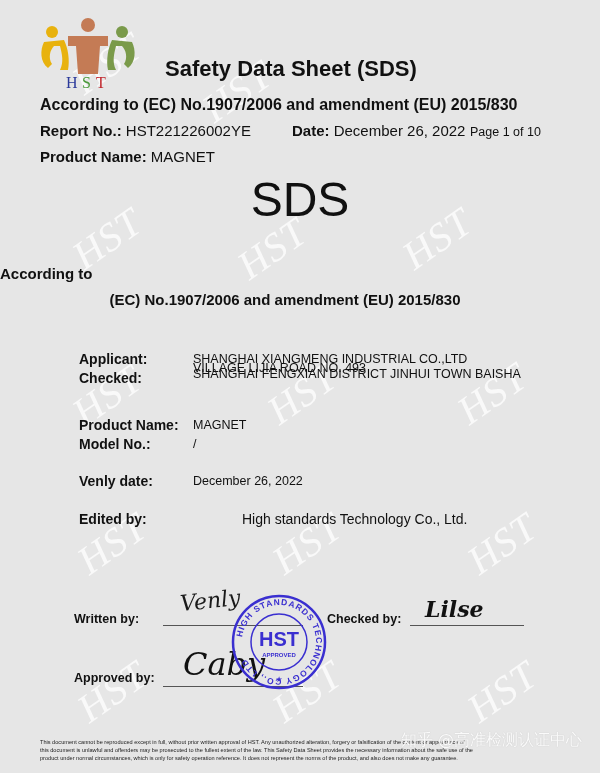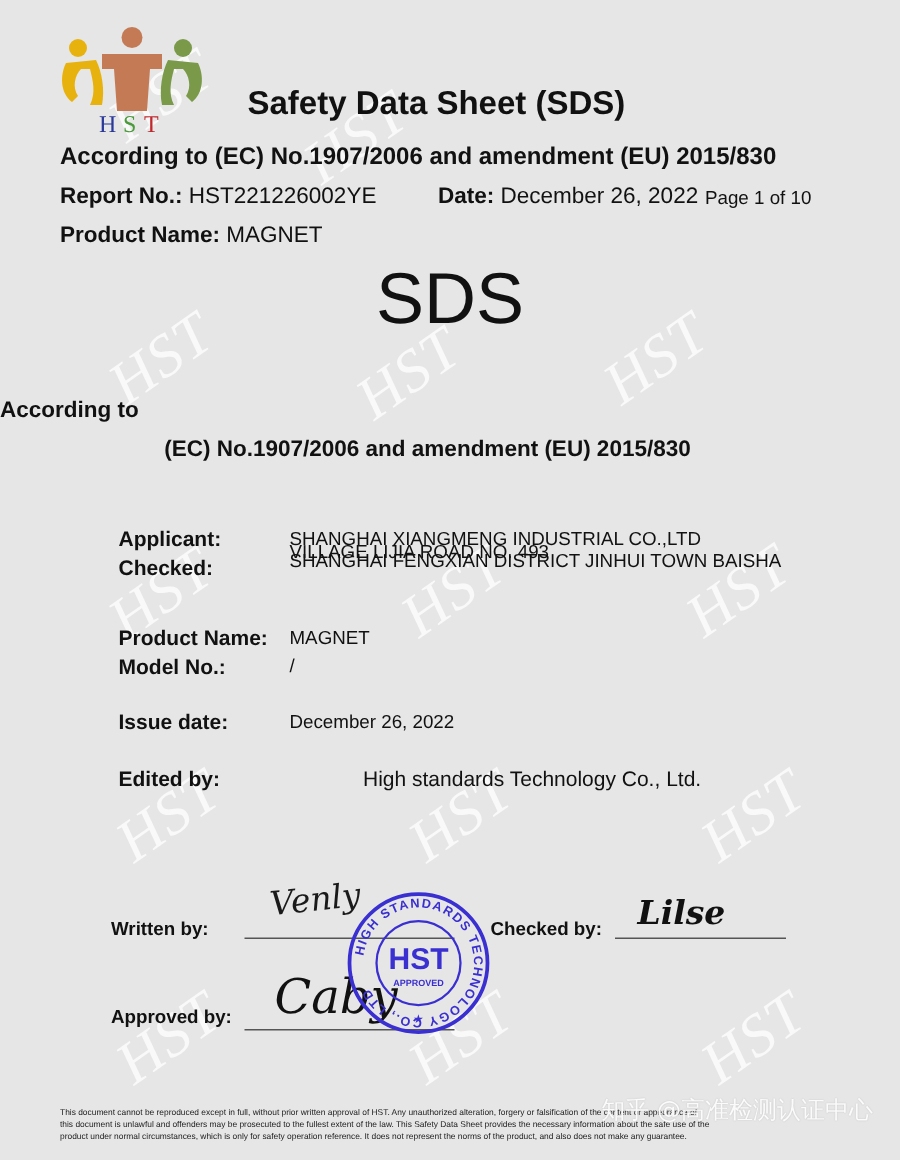--- a/index.html
+++ b/index.html
@@ -89,21 +89,21 @@
 <div class="abs val" style="top:352px;">SHANGHAI XIANGMENG INDUSTRIAL CO.,LTD</div>
 <div class="abs lbl" style="top:370px;">Checked:</div>
 <div class="abs val" style="top:367px;">SHANGHAI FENGXIAN DISTRICT JINHUI TOWN BAISHA</div>
 <div class="abs val" style="top:361px;">VILLAGE LIJIA ROAD NO. 493</div>
 
 <div class="abs lbl" style="top:417px;">Product Name:</div>
 <div class="abs val" style="top:418px;">MAGNET</div>
 <div class="abs lbl" style="top:436px;">Model No.:</div>
 <div class="abs val" style="top:437px;">/</div>
 
-<div class="abs lbl" style="top:473px;">Issue date:</div>
+<div class="abs lbl" style="top:473px;">Venly date:</div>
 <div class="abs val" style="top:474px;">December 26, 2022</div>
 
 <div class="abs lbl" style="top:511px;">Edited by:</div>
 <div class="abs val-lg" style="top:511px;">High standards Technology Co., Ltd.</div>
 
 <div class="abs sig-label" style="left:74px;top:612px;">Written by:</div>
 <div class="sig-line" style="left:163px;top:625px;width:140px;"></div>
 <div class="abs" style="left:180px;top:588px;font-family:'DejaVu Serif',serif;font-style:italic;font-size:22px;color:#1a1a1a;transform:rotate(-6deg);">Venly</div>
 
 <div class="abs sig-label" style="left:327px;top:612px;">Checked by:</div>

